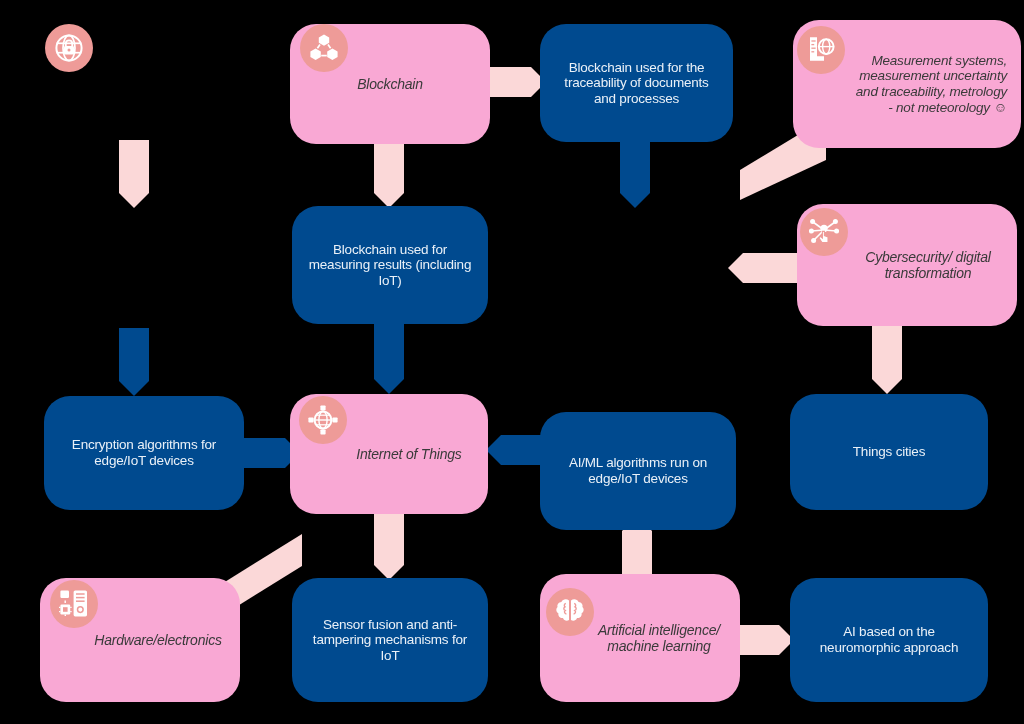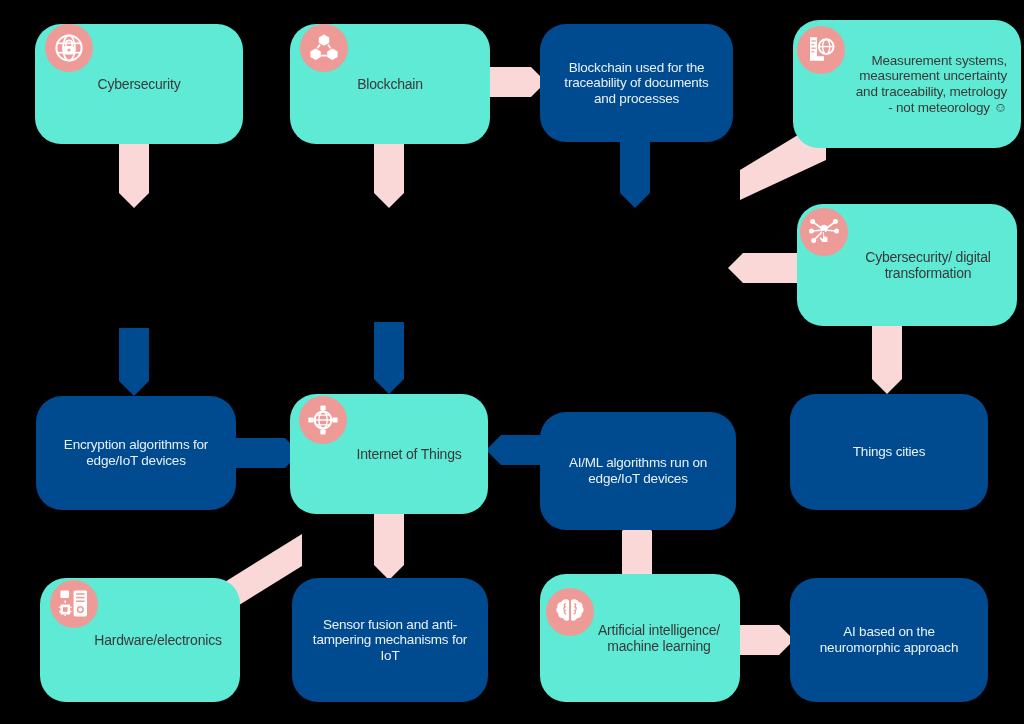--- a/index.html
+++ b/index.html
@@ -30,23 +30,24 @@
     letter-spacing: -0.2px;
     z-index: 5;
   }
   .node .label { display: block; width: 100%; }
   .node.blue {
     background: #004A8F;
     color: #EAF1F8;
     font-size: 13.5px;
   }
   .node.pink {
-    background: #5eead4;
+    background: #f9a8d4;
     color: #3A3A3A;
     font-size: 14px;
+    font-style: italic;
   }
   .node.pink.small-type { font-size: 13.5px; }
 
   
   .icon-badge {
     position: absolute;
     width: 48px;
     height: 48px;
     border-radius: 50%;
     background: #EE9B98;
@@ -193,23 +194,20 @@
   <div class="v-arrow-up pink" style="left:622px; top:516px; width:30px; height:70px;">
     <div class="stem" style="height:55px;"></div>
       <div class="head"></div>
   </div>
 
   <div class="h-arrow-r pink" style="left:718px; top:625px; width:76px; height:30px;">
     <div class="stem" style="width:61px;"></div>
       <div class="head"></div>
   </div>
 
-  <div class="node pink" style="left:35px; top:24px; width:208px; height:120px;">
-    <span class="label">Cybersecurity</span>
-  </div>
   <div class="icon-badge" style="left:45px; top:24px;">
     <svg width="30" height="30" viewBox="0 0 30 30" aria-hidden="true">
       <circle cx="15" cy="15" r="12.6" fill="none" stroke="#ffffff" stroke-width="2"></circle>
       <ellipse cx="15" cy="15" rx="6" ry="12.6" fill="none" stroke="#ffffff" stroke-width="1.7"></ellipse>
       <line x1="2.6" y1="10.3" x2="27.4" y2="10.3" stroke="#ffffff" stroke-width="1.7"></line>
       <line x1="2.6" y1="19.7" x2="27.4" y2="19.7" stroke="#ffffff" stroke-width="1.7"></line>
       <rect x="10" y="13" width="10" height="8.4" rx="1.4" fill="#ffffff"></rect>
       <path d="M11.8 13 v-2.4 a3.2 3.2 0 0 1 6.4 0 V13" fill="none" stroke="#ffffff" stroke-width="1.8"></path>
       <circle cx="15" cy="17" r="1.5" fill="#EE9B98"></circle>
     </svg>
@@ -249,20 +247,23 @@
       <g stroke="#EE9B98" stroke-width="1.3">
         <line x1="5.4" y1="6" x2="9.6" y2="6"></line>
         <line x1="5.4" y1="9.6" x2="8.2" y2="9.6"></line>
         <line x1="5.4" y1="13.2" x2="9.6" y2="13.2"></line>
         <line x1="5.4" y1="16.8" x2="8.2" y2="16.8"></line>
       </g>
     </svg>
   </div>
 
 
+  <div class="node blue" style="left:292px; top:206px; width:196px; height:118px;">
+    <span class="label">Blockchain used for measuring results (including IoT)</span>
+  </div>
 
 
   <div class="node pink" style="left:797px; top:204px; width:220px; height:122px; padding-left:56px;">
     <span class="label">Cybersecurity/ digital transformation</span>
   </div>
   <div class="icon-badge" style="left:800px; top:208px;">
     <svg width="30" height="30" viewBox="0 0 30 30" aria-hidden="true">
       <g stroke="#ffffff" stroke-width="1.6">
         <line x1="15" y1="13" x2="4" y2="5"></line>
         <line x1="15" y1="13" x2="26" y2="5"></line>
@@ -275,21 +276,21 @@
         <circle cx="26.4" cy="4.4" r="2.5"></circle>
         <circle cx="2.4" cy="14" r="2.5"></circle>
         <circle cx="27.6" cy="14" r="2.5"></circle>
         <circle cx="4.6" cy="23.4" r="2.5"></circle>
         <circle cx="15" cy="11.4" r="3.6"></circle>
       </g>
       <path d="M13.4 14.4 v6.6 l-2 -1.6 -1.4 1.6 3 4.6 h6 v-5.6 l-3.6 -1.4 v-4.2z" fill="#ffffff" stroke="#EE9B98" stroke-width="1.1"></path>
     </svg>
   </div>
 
-  <div class="node blue" style="left:36px; top:396px; width:200px; height:114px;">
+  <div class="node blue" style="left:44px; top:396px; width:200px; height:114px;">
     <span class="label">Encryption algorithms for edge/IoT devices</span>
   </div>
 
   <div class="node pink" style="left:290px; top:394px; width:198px; height:120px; padding-left:54px;">
     <span class="label">Internet of Things</span>
   </div>
   <div class="icon-badge" style="left:299px; top:396px;">
     <svg width="30" height="30" viewBox="0 0 30 30" aria-hidden="true">
       <circle cx="15" cy="15" r="8.4" fill="none" stroke="#ffffff" stroke-width="2"></circle>
       <ellipse cx="15" cy="15" rx="4.1" ry="8.4" fill="none" stroke="#ffffff" stroke-width="1.4"></ellipse>

